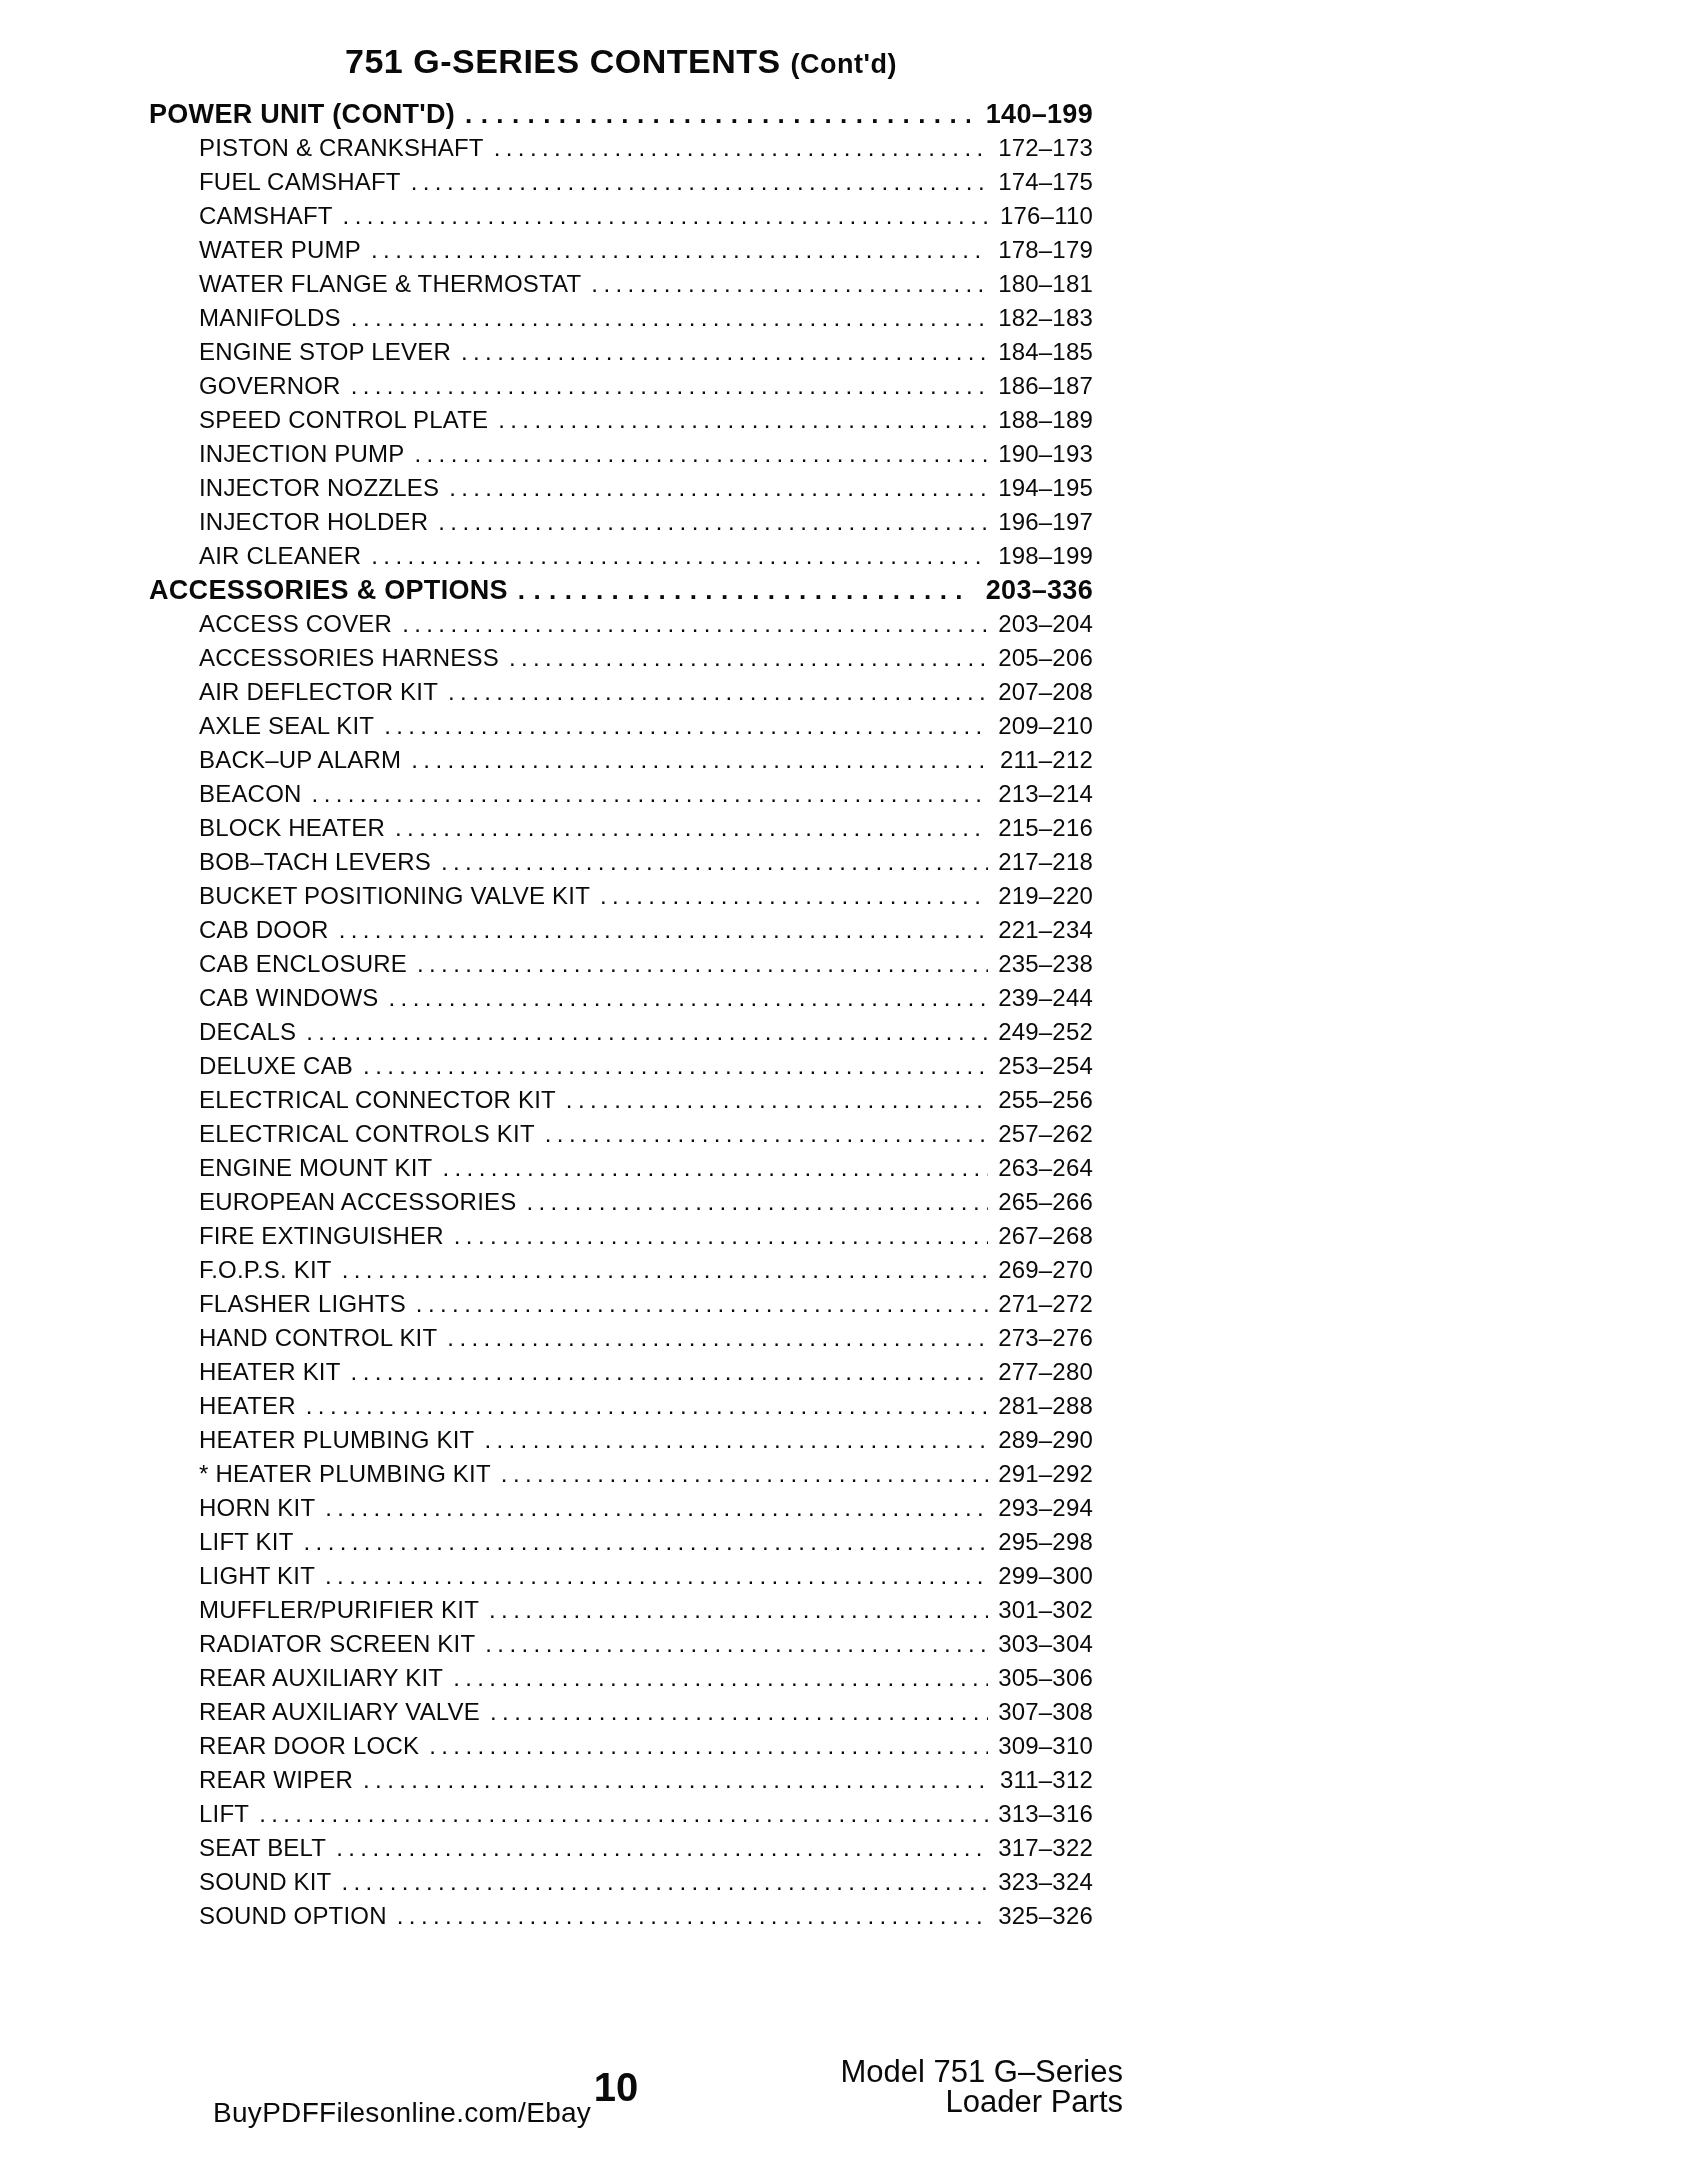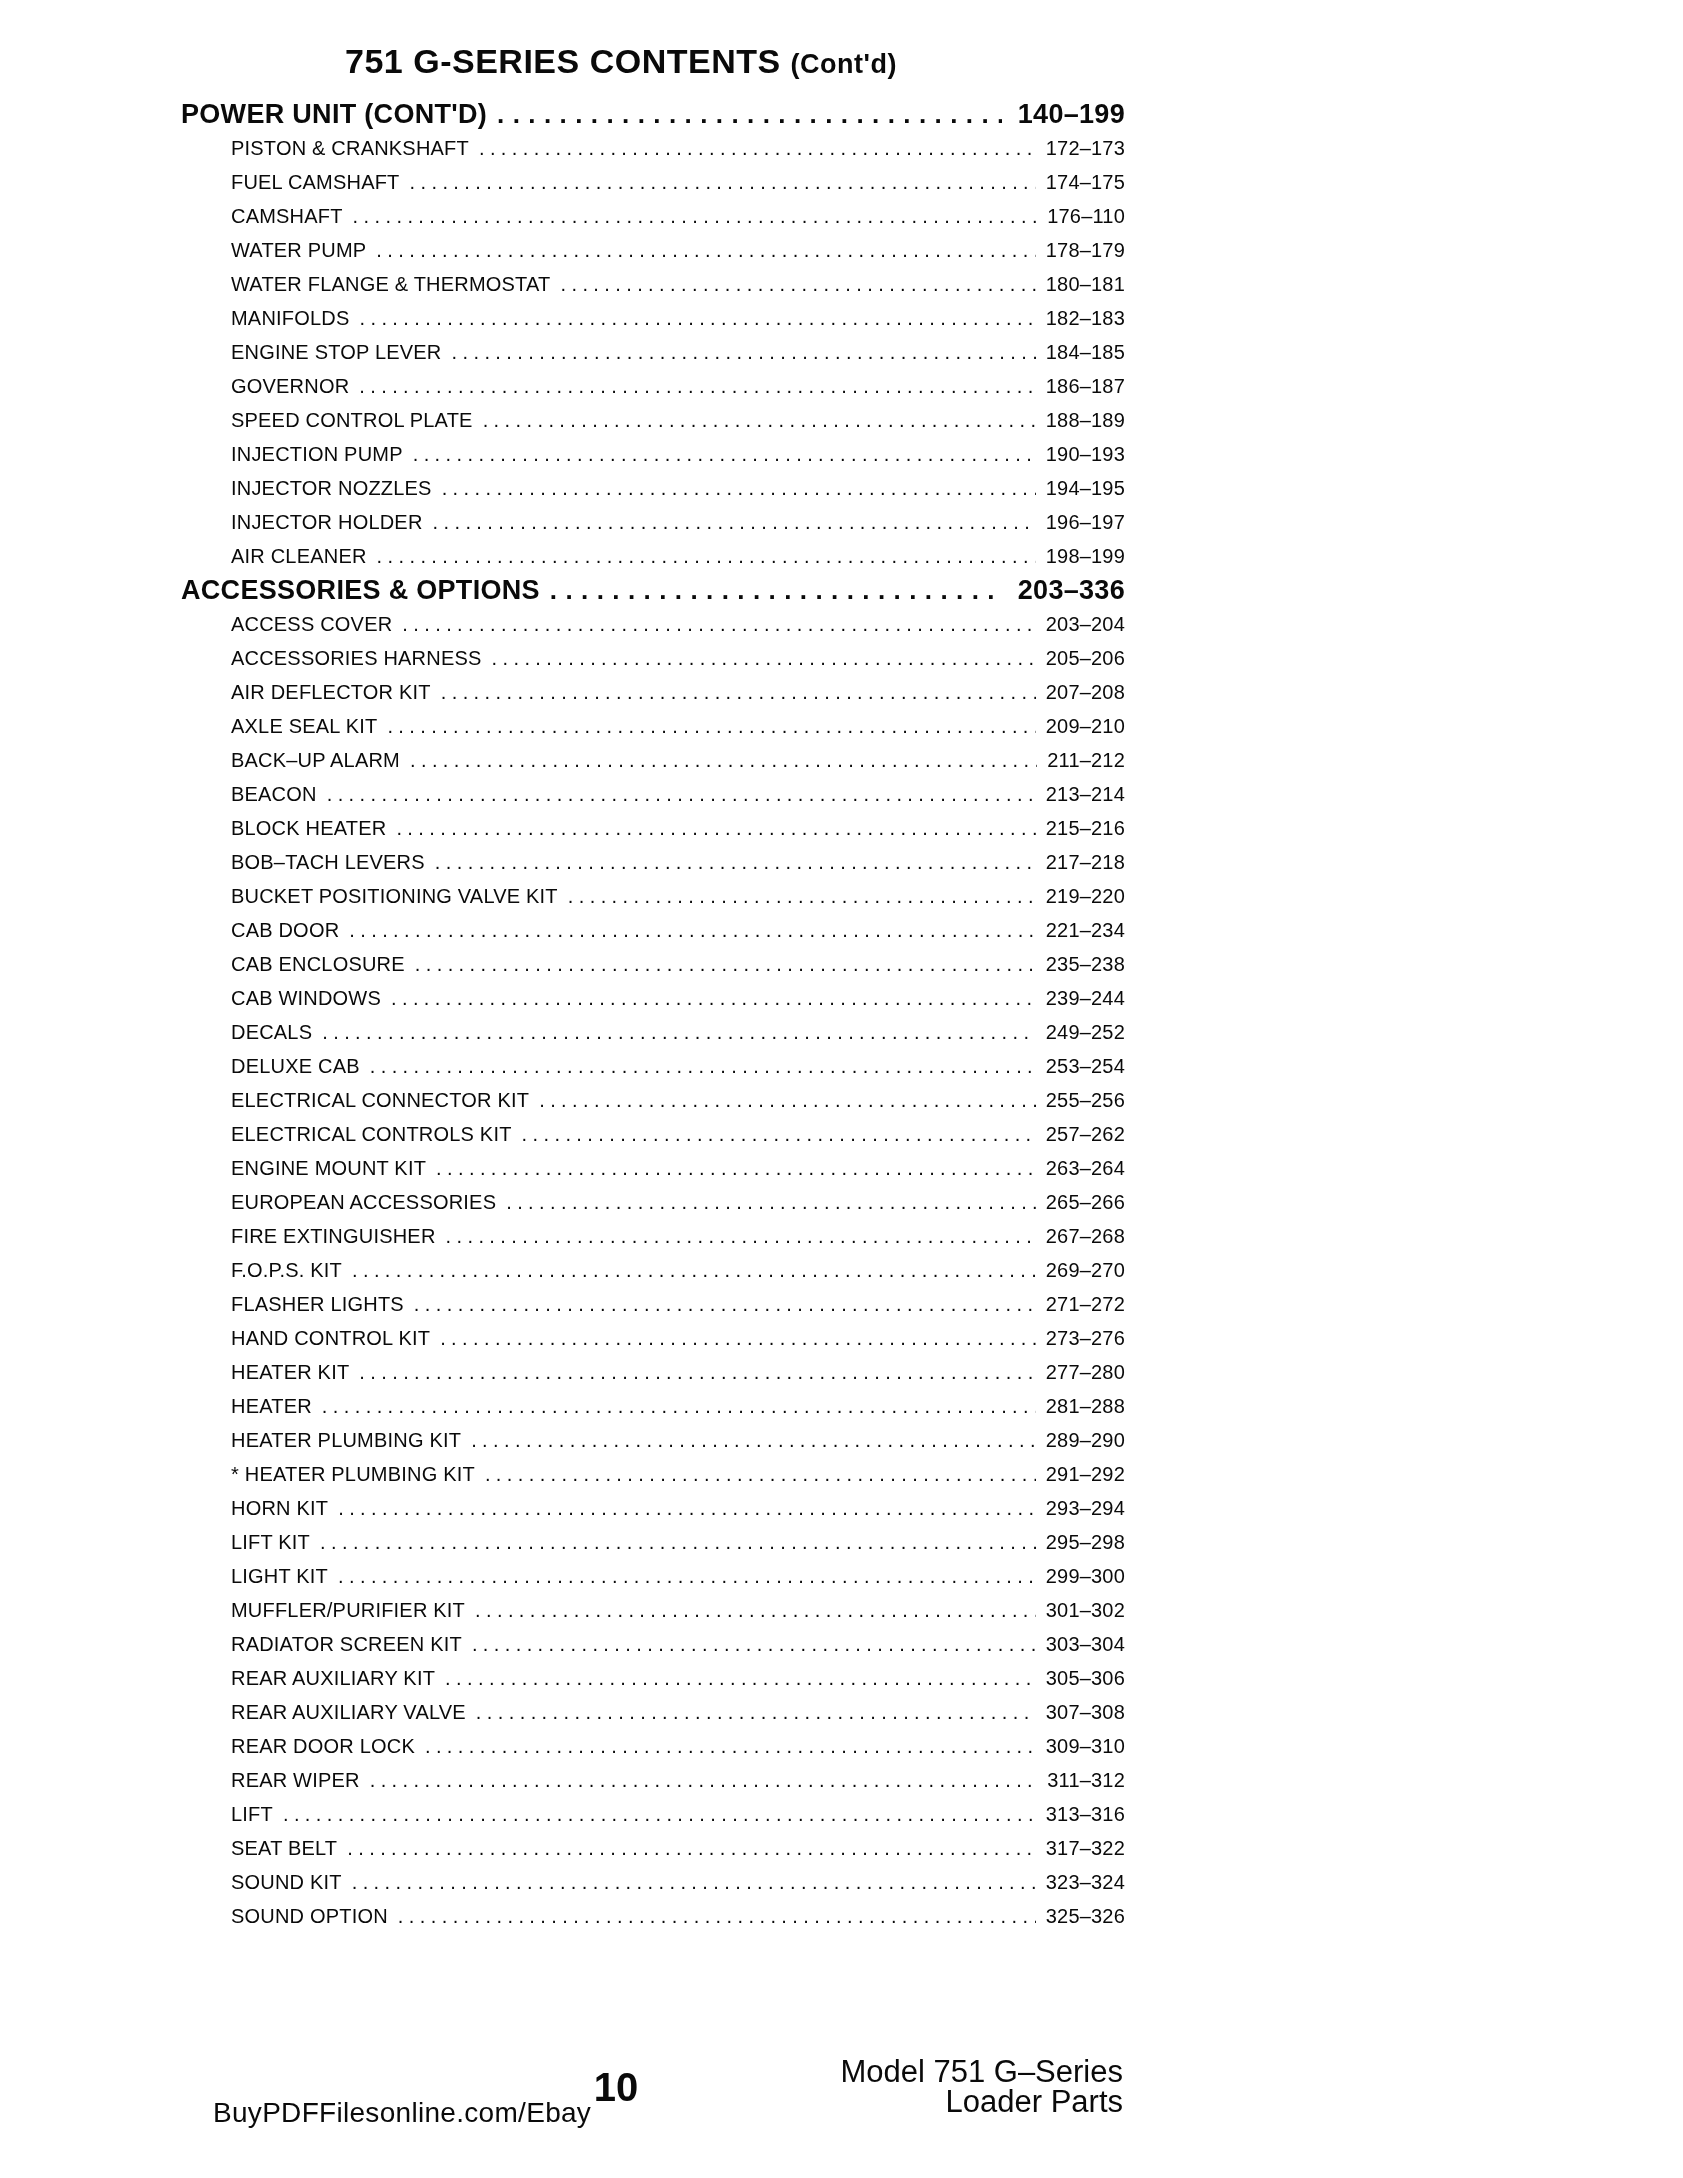--- a/index.html
+++ b/index.html
@@ -18,35 +18,35 @@
   .title {
     text-align: center;
     font-weight: bold;
     font-size: 34px;
     letter-spacing: 0.5px;
     margin-bottom: 16px;
     white-space: nowrap;
   }
   .title .suffix { font-size: 27px; }
 
-  .toc { width: 100%; margin-left: 32px; }
+  .toc { width: 100%; }
 
   .row {
     display: flex;
     align-items: baseline;
     line-height: 34px;
     white-space: nowrap;
   }
   .section-row {
     font-weight: bold;
     font-size: 27px;
     letter-spacing: 0.3px;
   }
   .item-row {
-    font-size: 20px;
+    font-size: 24px;
     padding-left: 50px;
     letter-spacing: 0.2px;
     align-items: flex-end;
   }
   .label { white-space: nowrap; }
   .leader {
     flex: 1 1 auto;
     overflow: hidden;
     white-space: nowrap;
     margin: 0 10px 0 10px;

